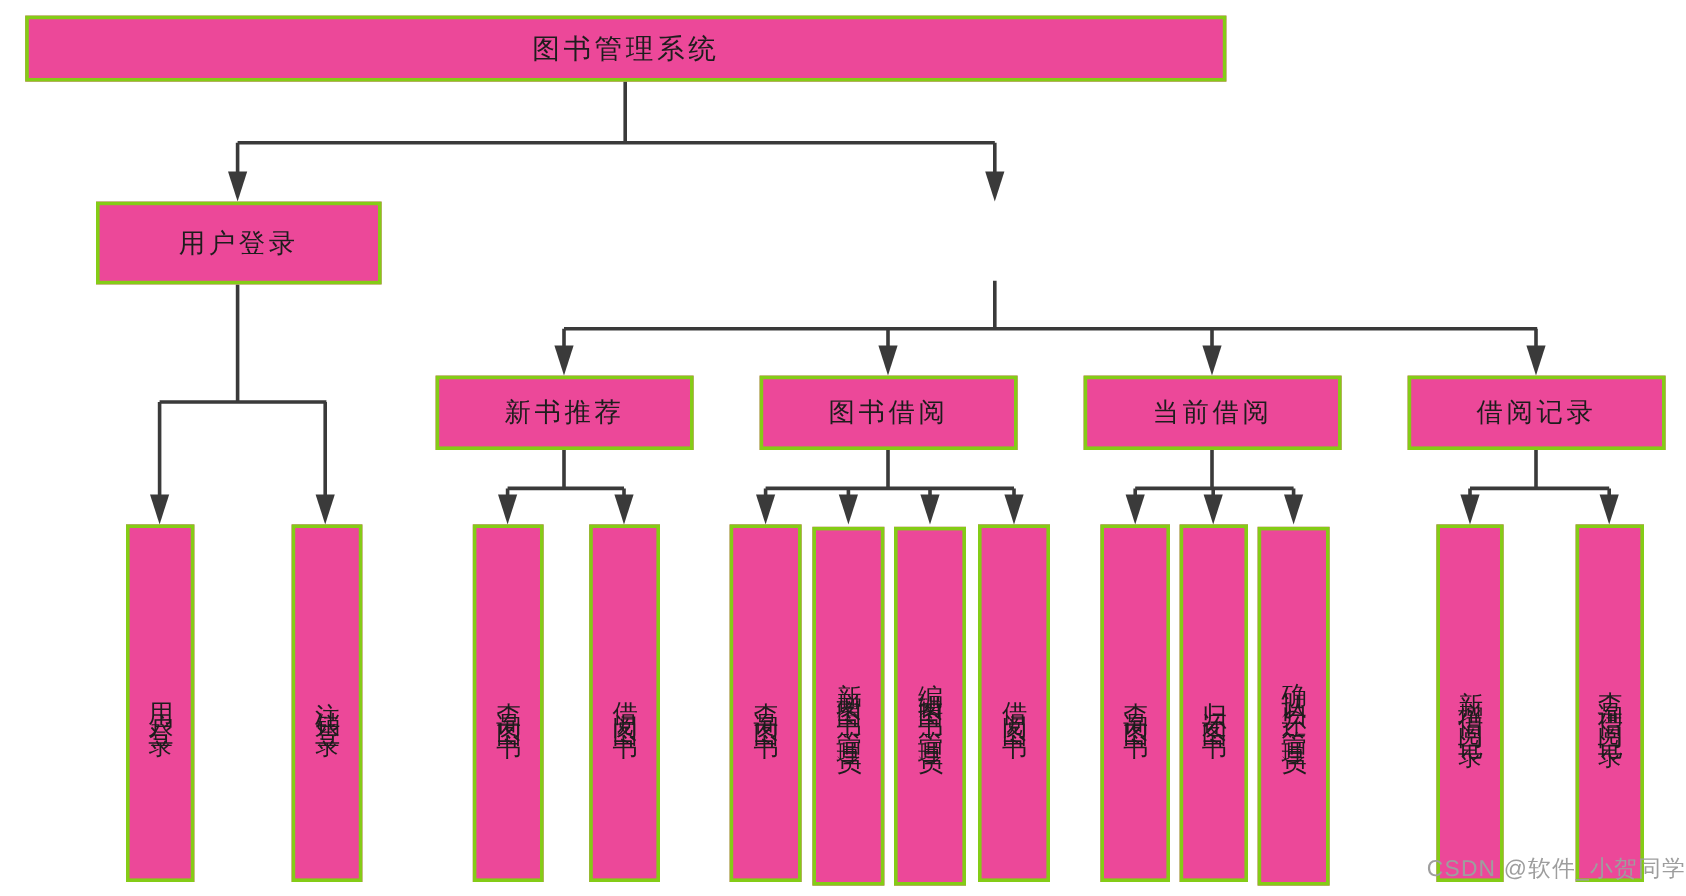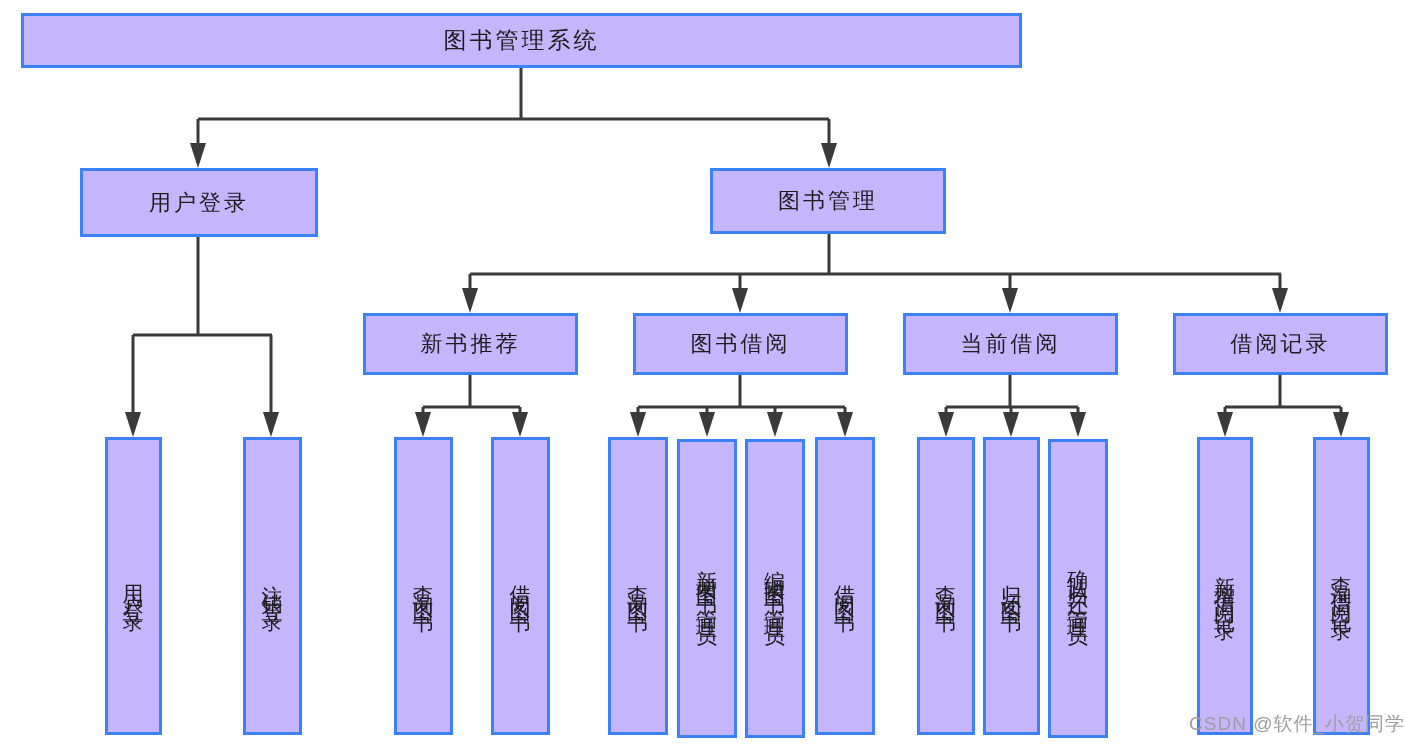--- a/index.html
+++ b/index.html
@@ -3,21 +3,21 @@
 <meta charset="utf-8">
 <style>
   html,body { margin:0; padding:0; background:#ffffff; }
   #canvas {
     position:relative; width:1405px; height:747px; background:#ffffff;
     font-family:"Liberation Sans","DejaVu Sans",sans-serif; overflow:hidden;
   }
   #connectors { position:absolute; left:0; top:0; z-index:1; }
   .box {
     position:absolute; box-sizing:border-box; z-index:2;
-    border:3px solid #3b82f6; background:#c4b5fd;
+    border:3px solid #84cc16; background:#ec4899;
     display:flex; align-items:center; justify-content:center;
     font-size:22px; letter-spacing:3px; color:#1d1d1d; white-space:nowrap;
   }
   .vbox {
     writing-mode:vertical-rl; text-orientation:mixed;
     font-size:21px; letter-spacing:9px; line-height:1; white-space:normal;
   }
   .vbox.long { letter-spacing:8px; }
   
   #b-root        { left:21px;   top:13px;  width:1001px; height:55px; font-size:23px; }
@@ -81,21 +81,20 @@
         <polygon points="1003,412 1019,412 1011,437"></polygon>
         <polygon points="1070,412 1086,412 1078,437"></polygon>
         <polygon points="1217,412 1233,412 1225,437"></polygon>
         <polygon points="1333,412 1349,412 1341,437"></polygon>
       </g>
   </svg>
 
   <div class="box" id="b-root">图书管理系统</div>
 
   <div class="box" id="b-l2-login">用户登录</div>
-  <div class="box" id="b-l2-mgmt">图书管理</div>
 
   <div class="box" id="b-l3-rec">新书推荐</div>
   <div class="box" id="b-l3-borrow">图书借阅</div>
   <div class="box" id="b-l3-records">借阅记录</div>
   <div class="box" id="b-l3-current">当前借阅</div>
 
   <div class="box vbox" id="v1">用户登录</div>
   <div class="box vbox" id="v2">注销登录</div>
 
   <div class="box vbox" id="v3">查询图书</div>

